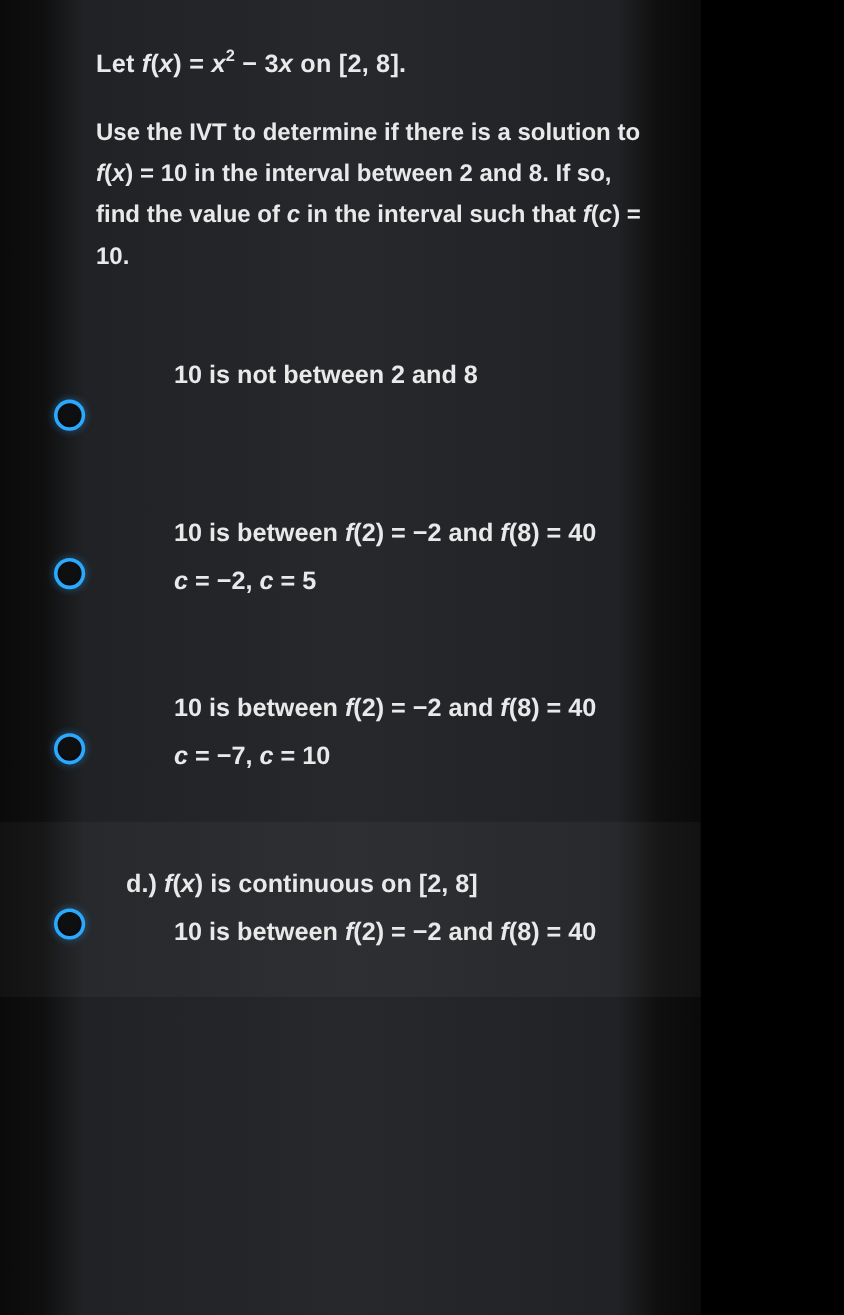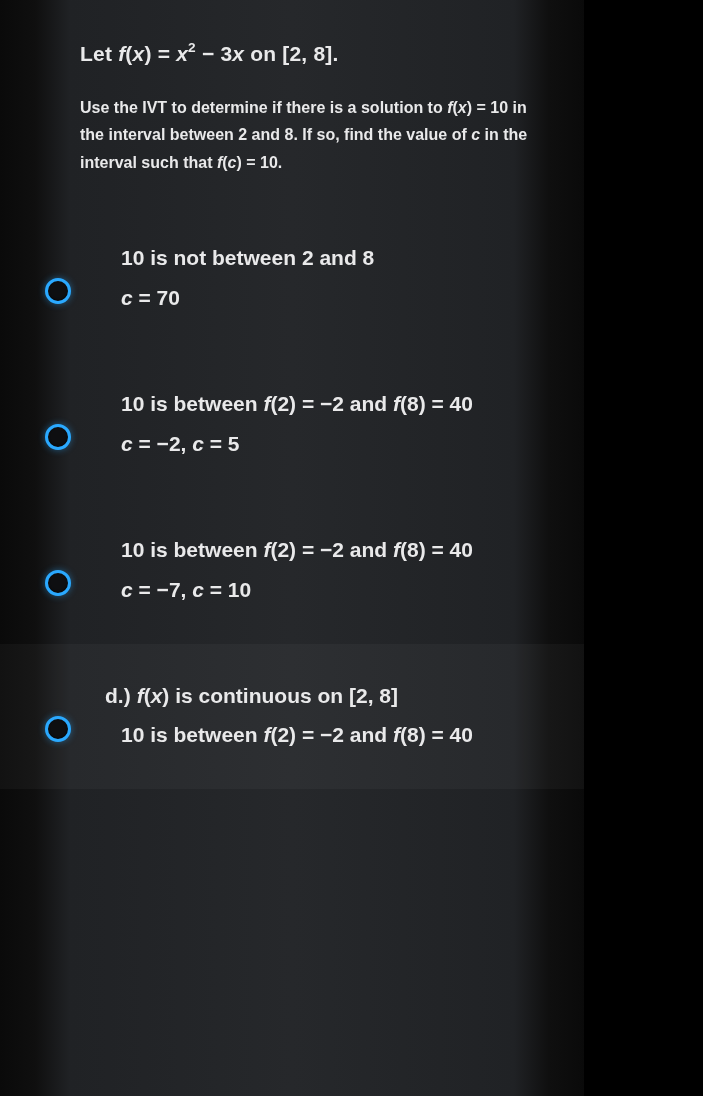--- a/index.html
+++ b/index.html
@@ -1,46 +1,45 @@
 <!DOCTYPE html>
 <html><head>
 <meta charset="utf-8">
 <style>
   html,body{margin:0;padding:0;width:703px;height:1096px;background:#000;font-family:Arial,Helvetica,sans-serif;overflow:hidden}
   .page{position:relative;width:584px;height:1096px;background:linear-gradient(90deg,#0a0a0a 0%,#0f0f0f 6%,#202225 12%,#26282b 50%,#202225 88%,#0f0f0f 94%,#0a0a0a 100%)}
   .pad{padding:36px 46px 0 80px;color:#e9e9ea}
   .qtext{font-size:21px;font-weight:700;line-height:1.7;letter-spacing:.2px}
-  .qtext2{margin-top:22px;font-size:16px;font-weight:700;line-height:1.72}
+  .qtext2{margin-top:22px;font-size:20px;font-weight:700;line-height:1.72}
   .fx{font-style:italic}
   .sup{font-size:.65em;vertical-align:super;position:relative;top:-1px}
   .options{margin-top:30px}
   .opt{display:flex;align-items:flex-start;padding:28px 46px 34px 0;margin-left:-80px;padding-left:80px}
   .opt.alt{background:rgba(255,255,255,.035)}
   .radio{flex:0 0 20px;width:20px;height:20px;border:3px solid #2aa9ff;border-radius:50%;background:#0e0f11;margin-top:44px;margin-left:45px;margin-right:34px;box-shadow:0 0 7px rgba(42,169,255,.45), inset 0 -1px 2px rgba(0,0,0,.6)}
   .body{flex:1;font-size:21px;font-weight:700;line-height:1.9;color:#e9e9ea;padding-top:4px}
   .lbl{font-weight:800;margin-right:6px}
   .line{display:block}
-  .indent{margin-left:16px}
+  .indent{margin-left:40px}
 </style>
 </head>
 <body>
 
 <div class="page">
   <div class="pad">
     <div class="qtext">Let <span class="fx">f</span>(<span class="fx">x</span>) = <span class="fx">x</span><span class="sup">2</span> − 3<span class="fx">x</span> on [2, 8].</div>
     <div class="qtext2">Use the IVT to determine if there is a solution to <span class="fx">f</span>(<span class="fx">x</span>) = 10 in the interval between 2 and 8. If so, find the value of <span class="fx">c</span> in the interval such that <span class="fx">f</span>(<span class="fx">c</span>) = 10.</div>
   </div>
 
   <div class="options">
 
     <div class="opt">
       <div class="radio"></div>
       <div class="body">
         <span class="line indent">10 is not between 2 and 8</span>
-        <span class="line indent"><span class="fx">c</span> = 70</span>
       </div>
     </div>
 
     <div class="opt">
       <div class="radio"></div>
       <div class="body">
         <span class="line indent">10 is between <span class="fx">f</span>(2) = −2 and <span class="fx">f</span>(8) = 40</span>
         <span class="line indent"><span class="fx">c</span> = −2, <span class="fx">c</span> = 5</span>
       </div>
     </div>

